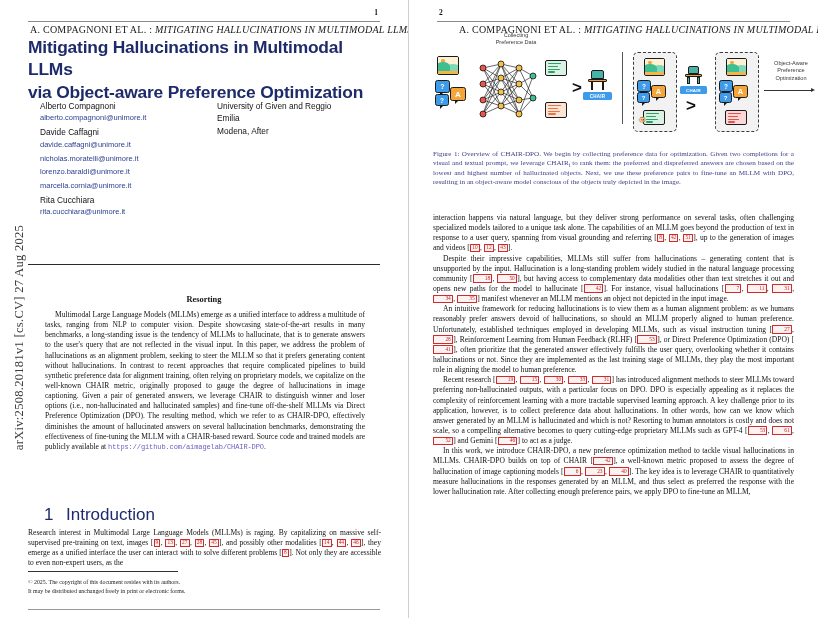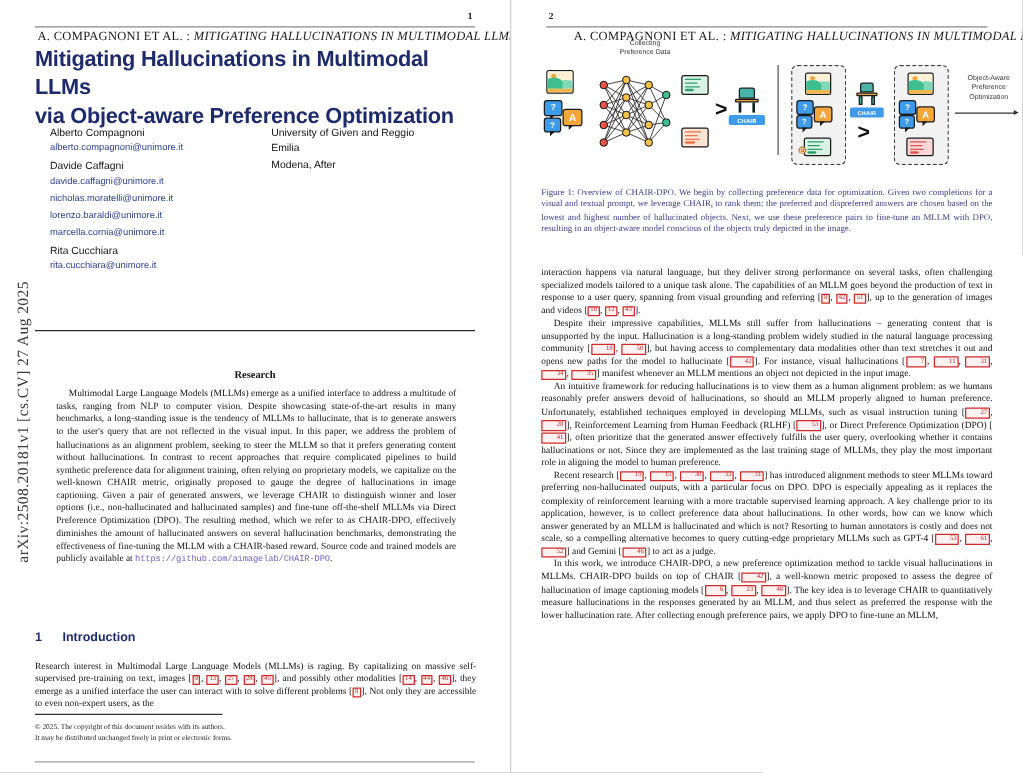--- a/index.html
+++ b/index.html
@@ -93,23 +93,23 @@
     position: absolute; left: 45px; width: 320px; top: 310px;
     font-family: "Liberation Serif", serif;
     font-size: 7.55px; line-height: 1.345;
     color: #111; text-align: justify;
     text-indent: 10px;
   }
   .url { color: #6b5fbf; font-family: "Liberation Mono", monospace; font-size: 7.0px; letter-spacing: -0.1px;}
 
   
   .sec-head {
-    position: absolute; left: 28px; top: 505px;
+    position: absolute; left: 44px; top: 505px;
     font-family: "Liberation Sans", sans-serif;
-    font-size: 10px; font-weight: bold; color: #1d2b6b;
+    font-size: 17px; font-weight: normal; color: #1d2b6b;
   }
   .sec-num { display:inline-block; width: 22px; }
   .intro-body {
     position: absolute; left: 28px; width: 353px; top: 528px;
     font-family: "Liberation Serif", serif;
     font-size: 7.55px; line-height: 1.345;
     color: #111; text-align: justify;
   }
 
   
@@ -282,21 +282,21 @@
     </div>
 
     <div class="affil">
       <div>University of Given and Reggio</div>
       <div>Emilia</div>
       <div>Modena, After</div>
     </div>
 
     <div class="hrule-auth"></div>
 
-    <div class="abs-head">Research</div>
+    <div class="abs-head">Resorting</div>
     <div class="abstract"><span>Multimodal Large Language Models (MLLMs) emerge as a unified interface to address a multitude of tasks, ranging from NLP to computer vision. Despite showcasing state-of-the-art results in many benchmarks, a long-standing issue is the tendency of MLLMs to hallucinate, that is to generate answers to the user's query that are not reflected in the visual input. In this paper, we address the problem of hallucinations as an alignment problem, seeking to steer the MLLM so that it prefers generating content without hallucinations. In contrast to recent approaches that require complicated pipelines to build synthetic preference data for alignment training, often relying on proprietary models, we capitalize on the well-known CHAIR metric, originally proposed to gauge the degree of hallucinations in image captioning. Given a pair of generated answers, we leverage CHAIR to distinguish winner and loser options (i.e., non-hallucinated and hallucinated samples) and fine-tune off-the-shelf MLLMs via Direct Preference Optimization (DPO). The resulting method, which we refer to as CHAIR-DPO, effectively diminishes the amount of hallucinated answers on several hallucination benchmarks, demonstrating the effectiveness of fine-tuning the MLLM with a CHAIR-based reward. Source code and trained models are publicly available at </span><span class="url">https://github.com/aimagelab/CHAIR-DPO</span><span>.</span></div>
 
     <div class="sec-head">
       <span class="sec-num">1</span><span>Introduction</span>
     </div>
 
     <div class="intro-body"><span>Research interest in Multimodal Large Language Models (MLLMs) is raging. By capitalizing on massive self-supervised pre-training on text, images [</span><span class="cite">9</span>, <span class="cite">13</span>, <span class="cite">27</span>, <span class="cite">28</span>, <span class="cite">45</span><span>], and possibly other modalities [</span><span class="cite">14</span>, <span class="cite">44</span>, <span class="cite">46</span><span>], they emerge as a unified interface the user can interact with to solve different problems [</span><span class="cite">8</span><span>]. Not only they are accessible to even non-expert users, as the</span></div>
 
     <div class="foot-rule"></div>
     <div class="footnote">

